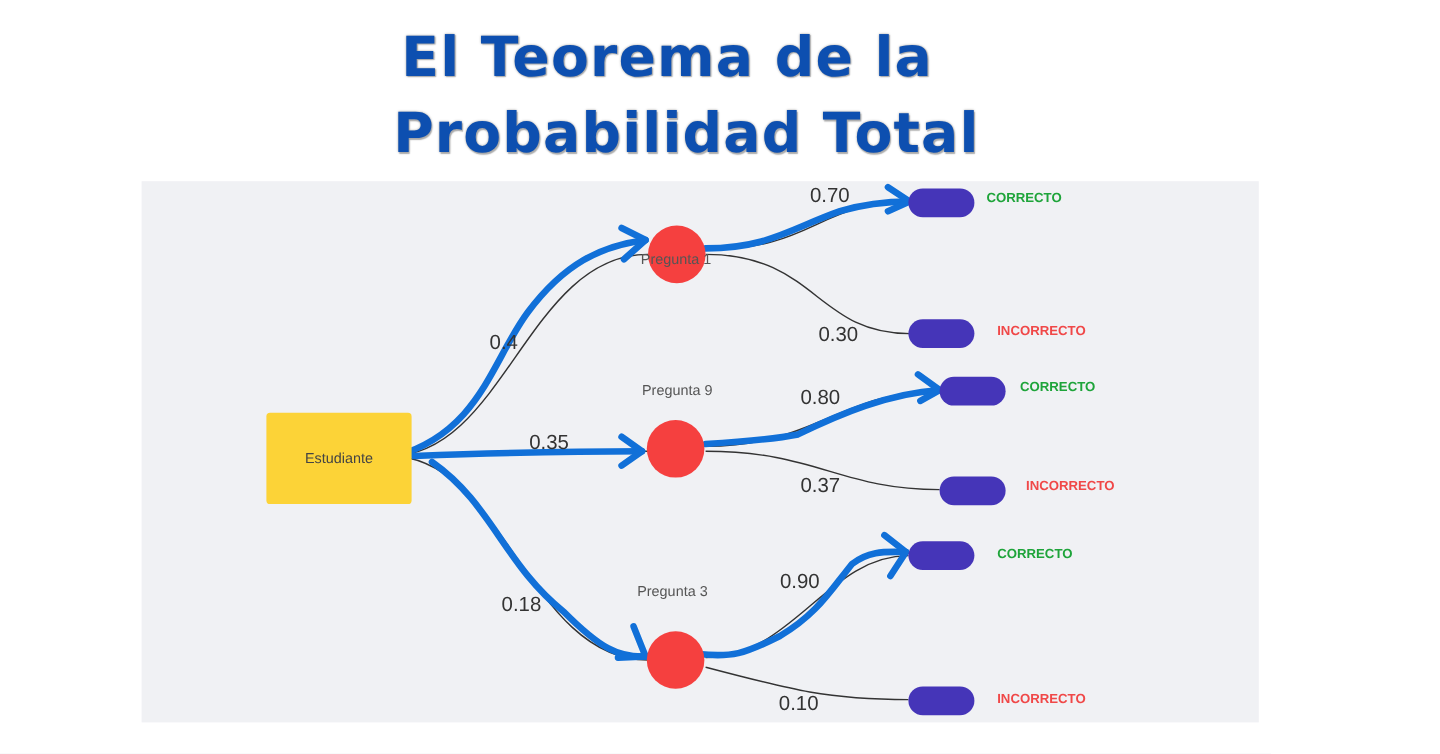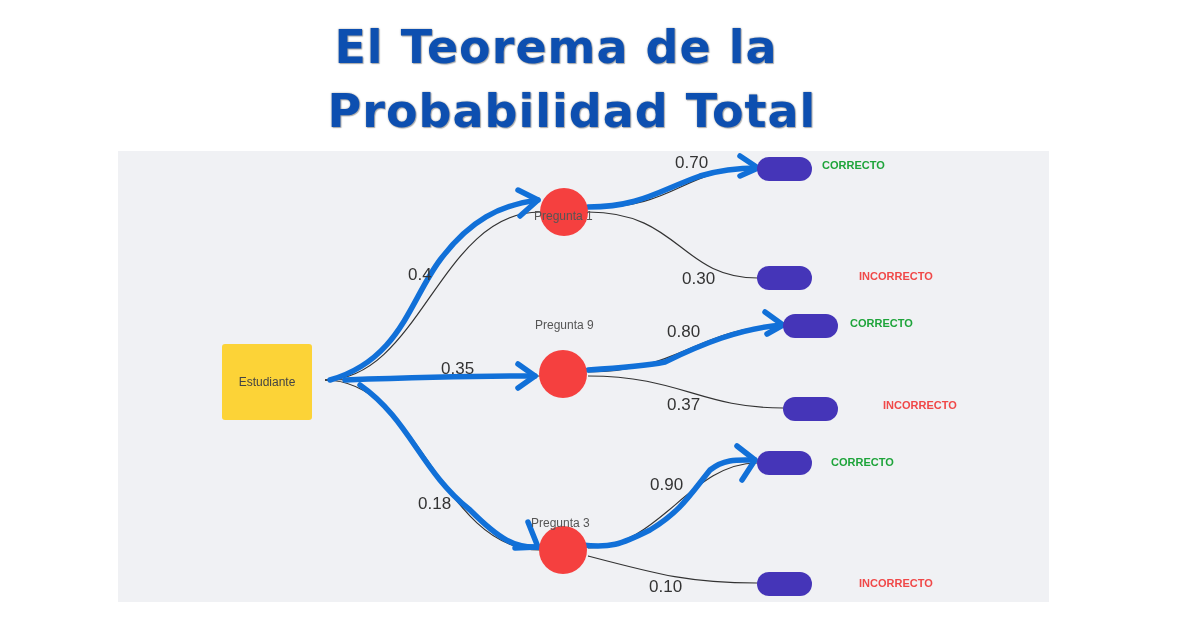--- a/index.html
+++ b/index.html
@@ -14,32 +14,32 @@
     text-shadow: 0 0 2px #9a9a9a, 1px 1px 1px #b0b0b0;
   }
   .title.l1 { top: 20px; }
   .title.l2 { top: 84px; padding-left: 16px; }
   .panel {
     position: absolute; left: 118px; top: 151px; width: 931px; height: 451px;
     background: #f0f1f4;
   }
   svg.diagram { position: absolute; left: 0; top: 0; }
   .root-node {
-    position: absolute; left: 222px; top: 344px; width: 90px; height: 76px;
+    position: absolute; left: 222px; top: 344px; width: 121px; height: 76px;
     background: #fcd337; border-radius: 3px; display: flex; align-items: center; justify-content: center;
     font-size: 12px; color: #444;
   }
   .q-label { position: absolute; font-size: 12px; color: #555; }
   .prob { position: absolute; font-size: 17px; font-weight: normal; color: #333; }
   .pill {
     position: absolute; width: 55px; height: 24px; border-radius: 12px; background: #4535b8;
   }
   .outcome { position: absolute; font-size: 11px; font-weight: bold; }
   .outcome.ok { color: #1ea43a; }
-  .outcome.bad { color: #f04848; margin-left: 28px; }
+  .outcome.bad { color: #f04848; }
 </style>
 </head>
 <body>
 
 <div class="title l1">El Teorema de la</div>
 <div class="title l2">Probabilidad Total</div>
 
 <div class="panel"></div>
 
 <svg class="diagram" width="1200" height="628">
@@ -77,23 +77,23 @@
     <circle cx="563" cy="550" r="24"></circle>
   </g>
 </svg>
 
 <div class="root-node">
   <span>Estudiante</span>
 </div>
 
 <div class="q-label" style="left:534px;top:161px;margin-top:48px;">Pregunta 1</div>
 <div class="q-label" style="left:535px;top:318px;">Pregunta 9</div>
-<div class="q-label" style="left:531px;top:516px;text-align:center;">Pregunta 3</div>
+<div class="q-label" style="left:531px;top:486px;text-align:center;">Pregunta 3</div>
 
-<div class="prob" style="left:408px;top:265px;">0.4</div>
+<div class="prob" style="left:408px;top:276px;">0.4</div>
 <div class="prob" style="left:441px;top:359px;">0.35</div>
 <div class="prob" style="left:418px;top:494px;">0.18</div>
 
 <div class="prob" style="left:675px;top:153px;">0.70</div>
 <div class="prob" style="left:682px;top:269px;">0.30</div>
 <div class="prob" style="left:667px;top:322px;">0.80</div>
 <div class="prob" style="left:667px;top:395px;">0.37</div>
 <div class="prob" style="left:650px;top:475px;">0.90</div>
 <div class="prob" style="left:649px;top:577px;">0.10</div>
 

